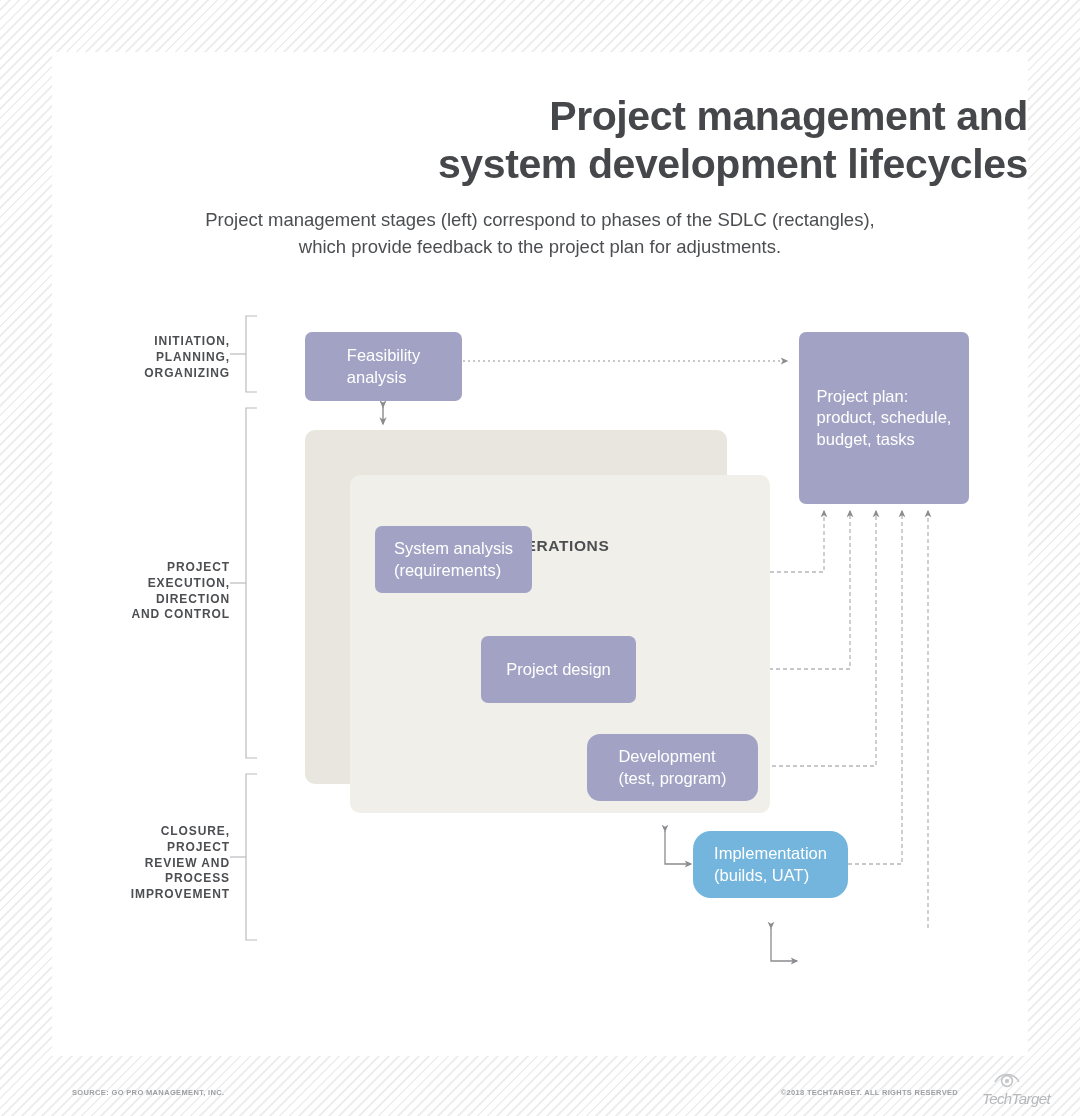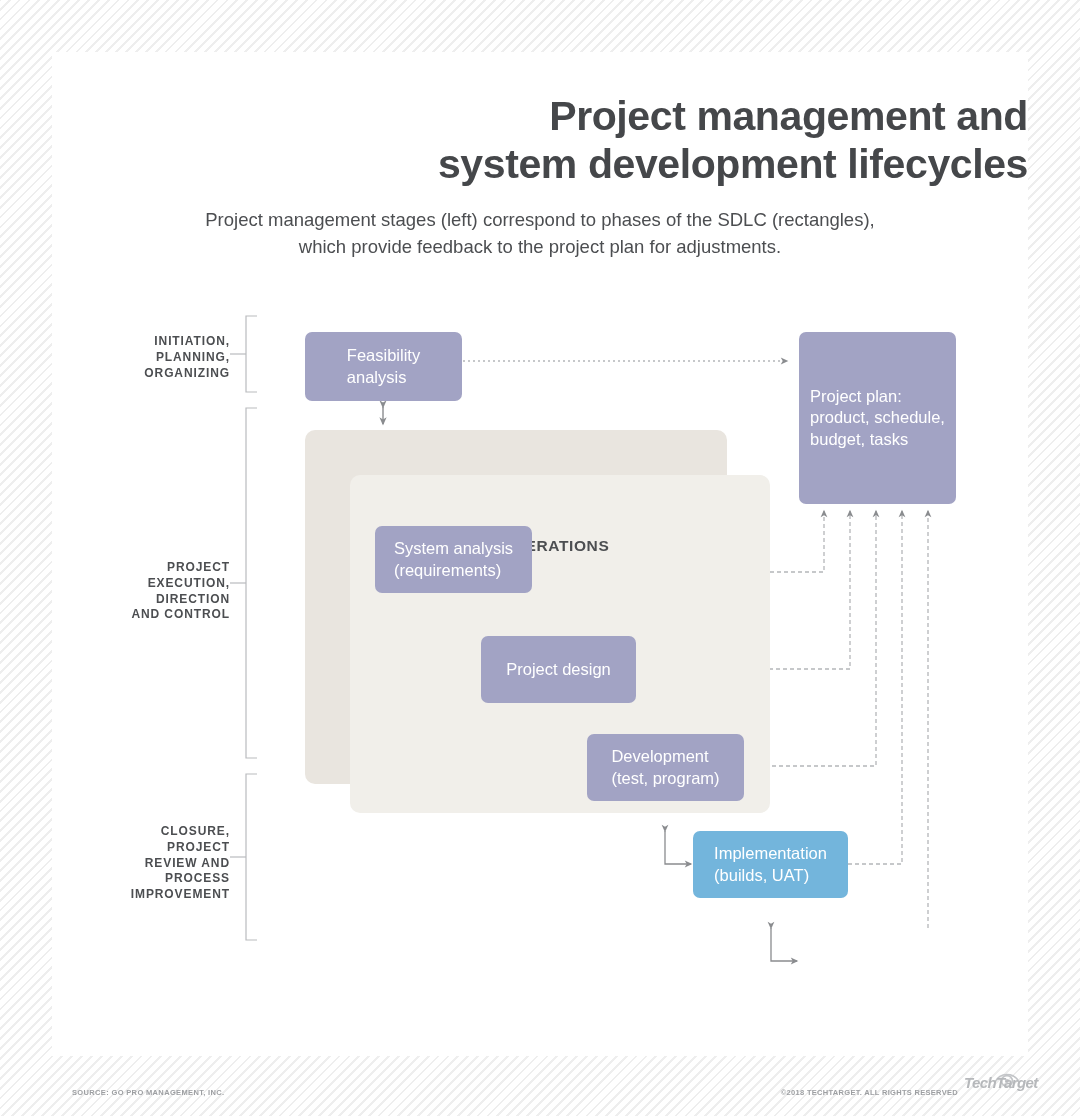--- a/index.html
+++ b/index.html
@@ -116,25 +116,25 @@
     align-items: center;
     justify-content: center;
     font-size: 16.5px;
     line-height: 1.3;
     box-sizing: border-box;
     padding: 4px 8px;
   }
   .node.purple { background: #a2a3c4; }
   .node.blue   { background: #73b5dc; }
   #node-feasibility     { left: 253px; top: 280px; width: 157px; height: 69px; }
-  #node-project-plan    { left: 747px; top: 280px; width: 157px; height: 172px; }
+  #node-project-plan    { left: 747px; top: 280px; width: 170px; height: 172px; }
   #node-system-analysis { left: 323px; top: 474px; width: 157px; height: 67px; }
   #node-system-design   { left: 429px; top: 584px; width: 155px; height: 67px; }
-  #node-development     { left: 535px; top: 682px; width: 157px; height: 67px; }
-  #node-implementation  { left: 641px; top: 779px; width: 155px; height: 67px; }
+  #node-development     { left: 535px; top: 682px; width: 171px; height: 67px; border-radius: 13px; }
+  #node-implementation  { left: 641px; top: 779px; width: 155px; height: 67px; border-radius: 18px; }
   #node-operations      { left: 747px; top: 876px; width: 157px; height: 67px; }
   
   #footer-source {
     position: absolute;
     left: 52px;
     top: 1088px;
     font-size: 7.5px;
     font-weight: bold;
     letter-spacing: 0.35px;
     color: #9d9fa2;
@@ -154,25 +154,25 @@
     position: absolute;
     right: 30px;
     top: 1070px;
     width: 86px;
     height: 40px;
     color: #b6b8bb;
   }
   #footer-logo-word {
     position: absolute;
     left: 0;
-    top: 4px;
+    top: 20px;
     width: 86px;
-    text-align: left;
+    text-align: right;
     font-size: 15px;
-    font-weight: bold;
+    font-weight: normal;
     font-style: italic;
     letter-spacing: -0.6px;
     color: #b6b8bb;
   }
   #footer-logo-eye {
     position: absolute;
     left: 29px;
     top: 0px;
   }
 </style>

